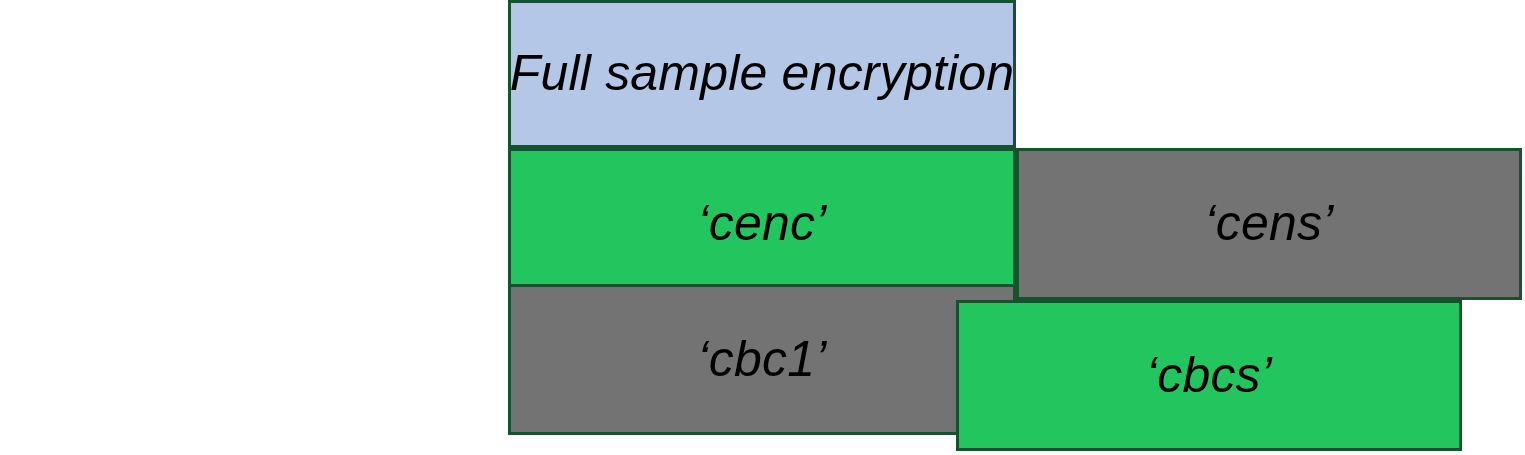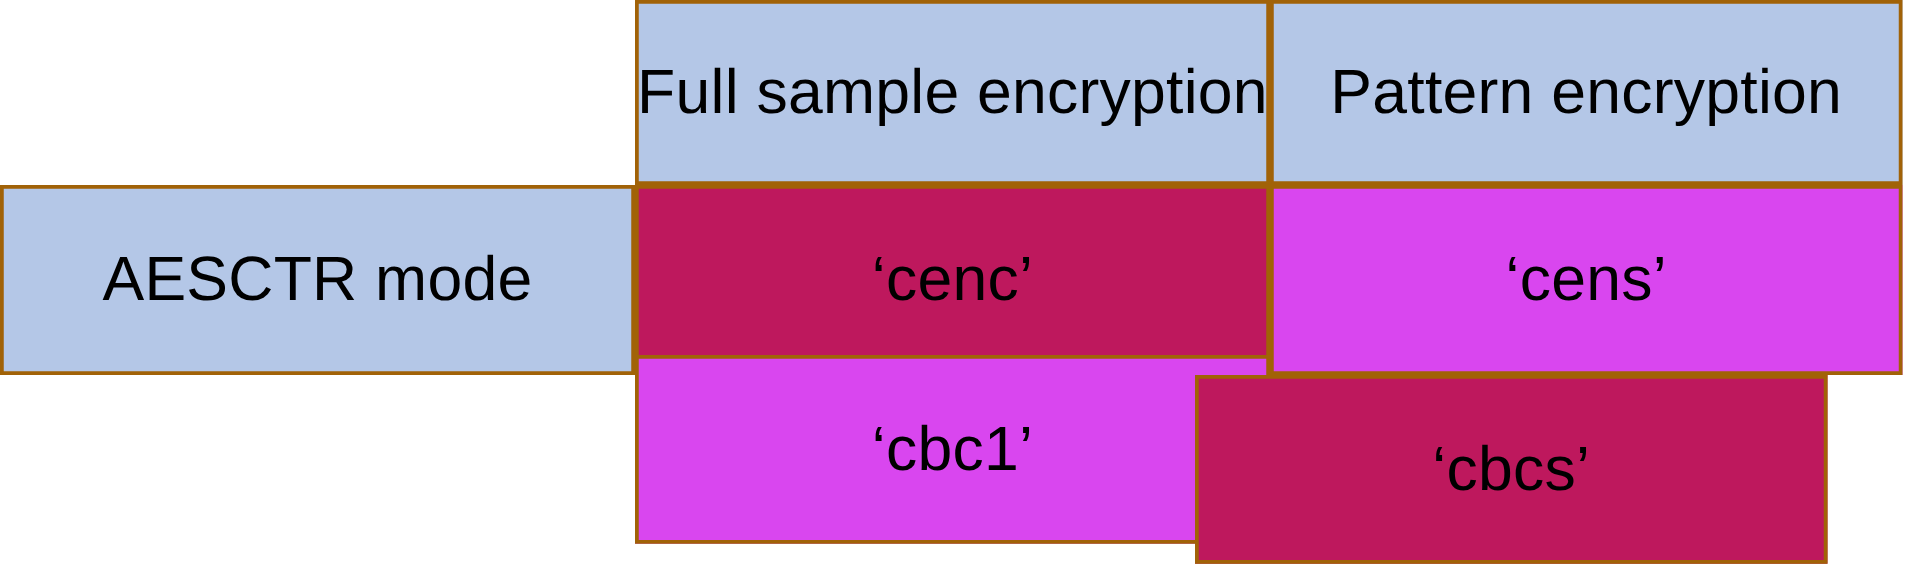--- a/index.html
+++ b/index.html
@@ -17,47 +17,48 @@
   #matrix-table {
     position: relative;
     width: 1525px;
     height: 455px;
     box-sizing: border-box;
   }
 
   .cell {
     position: absolute;
     box-sizing: border-box;
-    border: 3px solid #a16207;
+    border: 3px solid #14532d;
     display: flex;
     align-items: center;
     justify-content: center;
     text-align: left;
     color: #000000;
     font-size: 50px;
     line-height: 1.15;
     font-weight: 400;
     letter-spacing: 0.2px;
     white-space: nowrap;
+    font-style: italic;
   }
 
   
   .corner-spacer {
     position: absolute;
     left: 0;
     top: 0;
     width: 508px;
     height: 148px;
     background: #ffffff;
     border: none;
   }
 
   .fill-blue  { background: #b4c7e7; }
-  .fill-green { background: #be185d; }
-  .fill-gray  { background: #d946ef; }
+  .fill-green { background: #22c55e; }
+  .fill-gray  { background: #737373; }
 
   
   .col-head-1 { left: 508px;  top: 0px;   width: 508px; height: 148px; }
   .col-head-2 { left: 1016px; top: 0px;   width: 506px; height: 148px; }
 
   .row-head-1 { left: 0px;    top: 148px; width: 508px; height: 152px; }
   .cell-r1c1  { left: 508px;  top: 148px; width: 508px; height: 152px; }
   .cell-r1c2  { left: 1016px; top: 148px; width: 506px; height: 152px; }
 
   .row-head-2 { left: 0px;    top: 300px; width: 508px; height: 151px; }
@@ -66,23 +67,21 @@
 </style>
 </head>
 <body>
 
 <div id="matrix-table">
 
   <div class="corner-spacer"></div>
 
   <div class="cell fill-blue col-head-1">Full sample encryption</div>
 
-  <div class="cell fill-blue col-head-2">Pattern encryption</div>
 
-  <div class="cell fill-blue row-head-1">AESCTR mode</div>
 
   <div class="cell fill-green cell-r1c1">‘cenc’</div>
 
   <div class="cell fill-gray cell-r1c2">‘cens’</div>
 
 
   <div class="cell fill-gray cell-r2c1">‘cbc1’</div>
 
   <div class="cell fill-green cell-r2c2">‘cbcs’</div>
 

